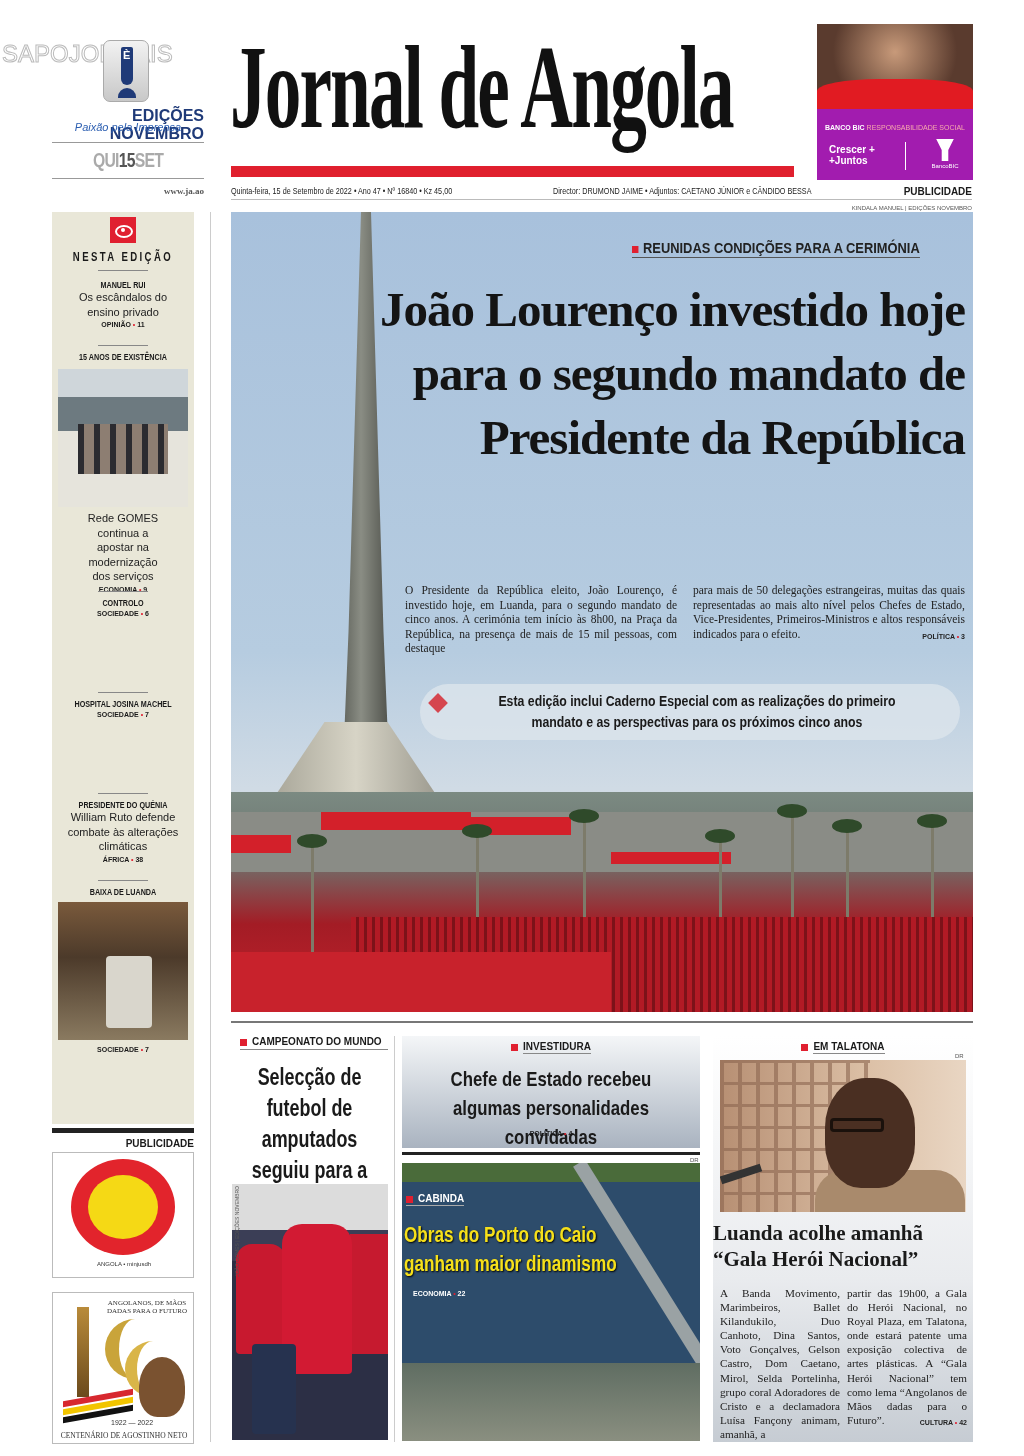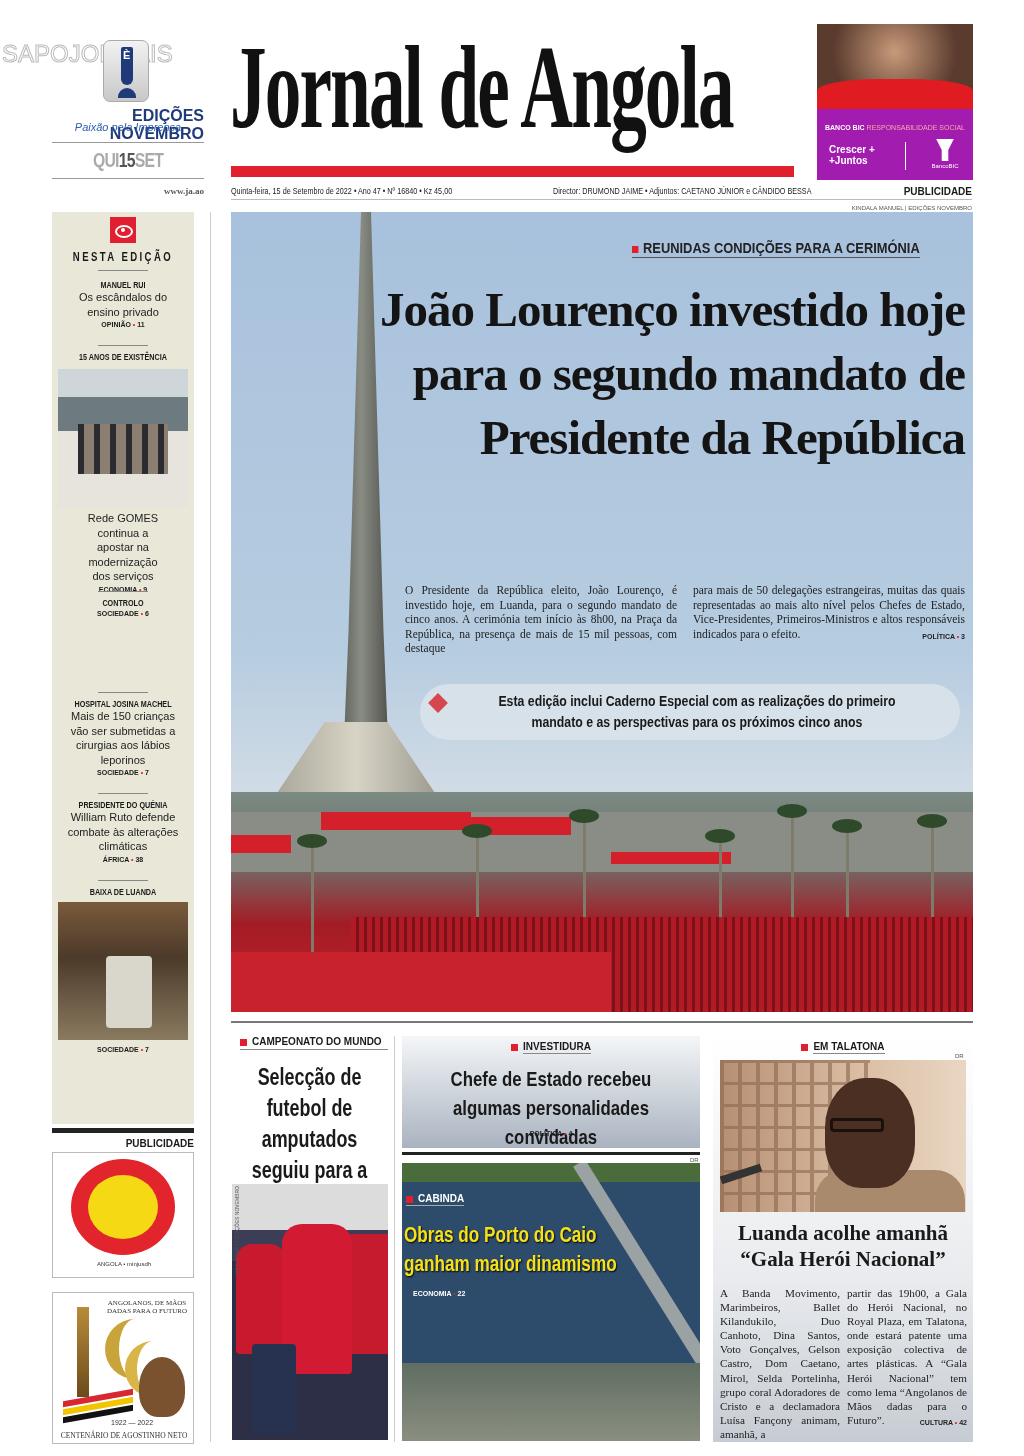--- a/index.html
+++ b/index.html
@@ -131,21 +131,21 @@
 #b3-box{left:713px;top:1036px;width:260px;height:406px;background:linear-gradient(#fff 0,#e9ebee 60%,#c6ccd3 100%)}
 #b3-kicker{left:713px;top:1041px;width:260px;text-align:center;font-size:10px;font-weight:bold}
 #b3-kicker span.k{border-bottom:1px solid #888;padding-bottom:1px}
 #b3-dr{left:955px;top:1053px;font-size:6px;color:#555}
 #b3-photo{left:720px;top:1060px;width:246px;height:152px;background:linear-gradient(90deg,#b78f73,#dcc0a6 60%,#e9d6c3);overflow:hidden}
 #b3-photo .grid{position:absolute;left:0;top:0;width:150px;height:152px;background:repeating-linear-gradient(90deg,#8c6650 0 4px,transparent 4px 18px),repeating-linear-gradient(#8c6650 0 3px,transparent 3px 22px);opacity:.6}
 #b3-photo .head{position:absolute;left:105px;top:18px;width:90px;height:110px;border-radius:45% 45% 40% 40%;background:#4a2f22}
 #b3-photo .body{position:absolute;left:95px;top:110px;width:150px;height:50px;background:#a98a6c;border-radius:30px 30px 0 0}
 #b3-photo .glasses{position:absolute;left:110px;top:58px;width:54px;height:14px;border:3px solid #1a110c;border-radius:4px}
 #b3-photo .mic{position:absolute;left:0;top:110px;width:42px;height:8px;background:#333;transform:rotate(-18deg)}
-#b3-head{left:713px;top:1220px;width:260px;text-align:center;font-family:"Liberation Serif",serif;font-weight:bold;font-size:21px;line-height:26px;color:#1a1a1a}
+#b3-head{left:713px;top:1220px;width:260px;text-align:left;font-family:"Liberation Serif",serif;font-weight:bold;font-size:21px;line-height:26px;color:#1a1a1a}
 .b3-col{top:1286px;width:120px;font-family:"Liberation Serif",serif;font-size:11.2px;line-height:14.1px;color:#222;text-align:justify}
 #b3-c1{left:720px}
 #b3-c2{left:847px}
 </style>
 </head>
 <body>
 
 <div id="watermark" class="abs">SAPOJORNAIS</div>
 
 <div id="logo-box" class="abs">
@@ -205,21 +205,20 @@
   <div class="sb-rule" style="top:379px"></div>
 
   <div class="sb-item" style="top:386px">
     <span class="sb-kick">CONTROLO</span>
     <span class="sb-sec"><span>SOCIEDADE</span> <span class="red">•</span> <span>6</span></span>
   </div>
   <div class="sb-rule" style="top:480px"></div>
 
   <div class="sb-item" style="top:487px">
     <span class="sb-kick">HOSPITAL JOSINA MACHEL</span>
-    <span class="sb-text" style="padding:0 16px">Mais de 150 crianças vão ser submetidas a cirurgias aos lábios leporinos</span>
     <span class="sb-sec"><span>SOCIEDADE</span> <span class="red">•</span> <span>7</span></span>
   </div>
   <div class="sb-rule" style="top:581px"></div>
 
   <div class="sb-item" style="top:588px">
     <span class="sb-kick">PRESIDENTE DO QUÉNIA</span>
     <span class="sb-text" style="padding:0 14px">William Ruto defende combate às alterações climáticas</span>
     <span class="sb-sec"><span>ÁFRICA</span> <span class="red">•</span> <span>38</span></span>
   </div>
   <div class="sb-rule" style="top:668px"></div>

